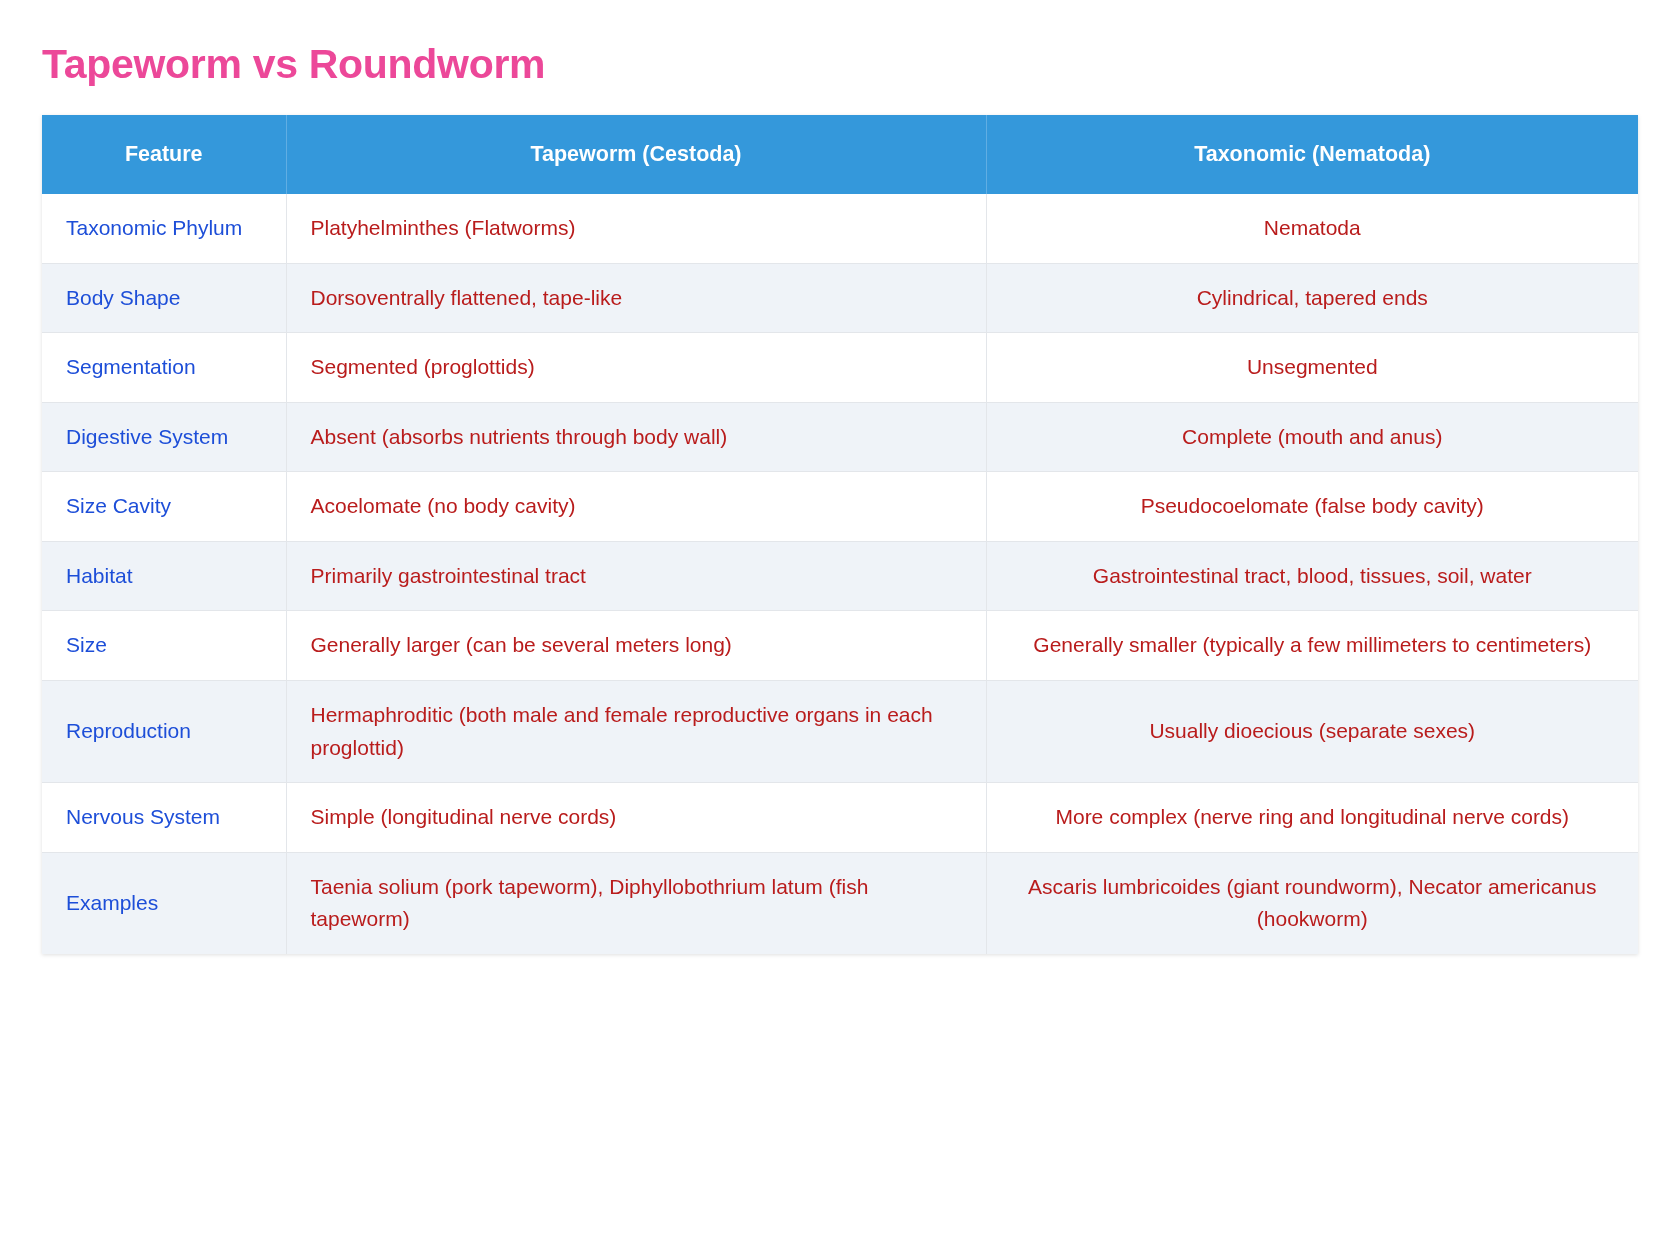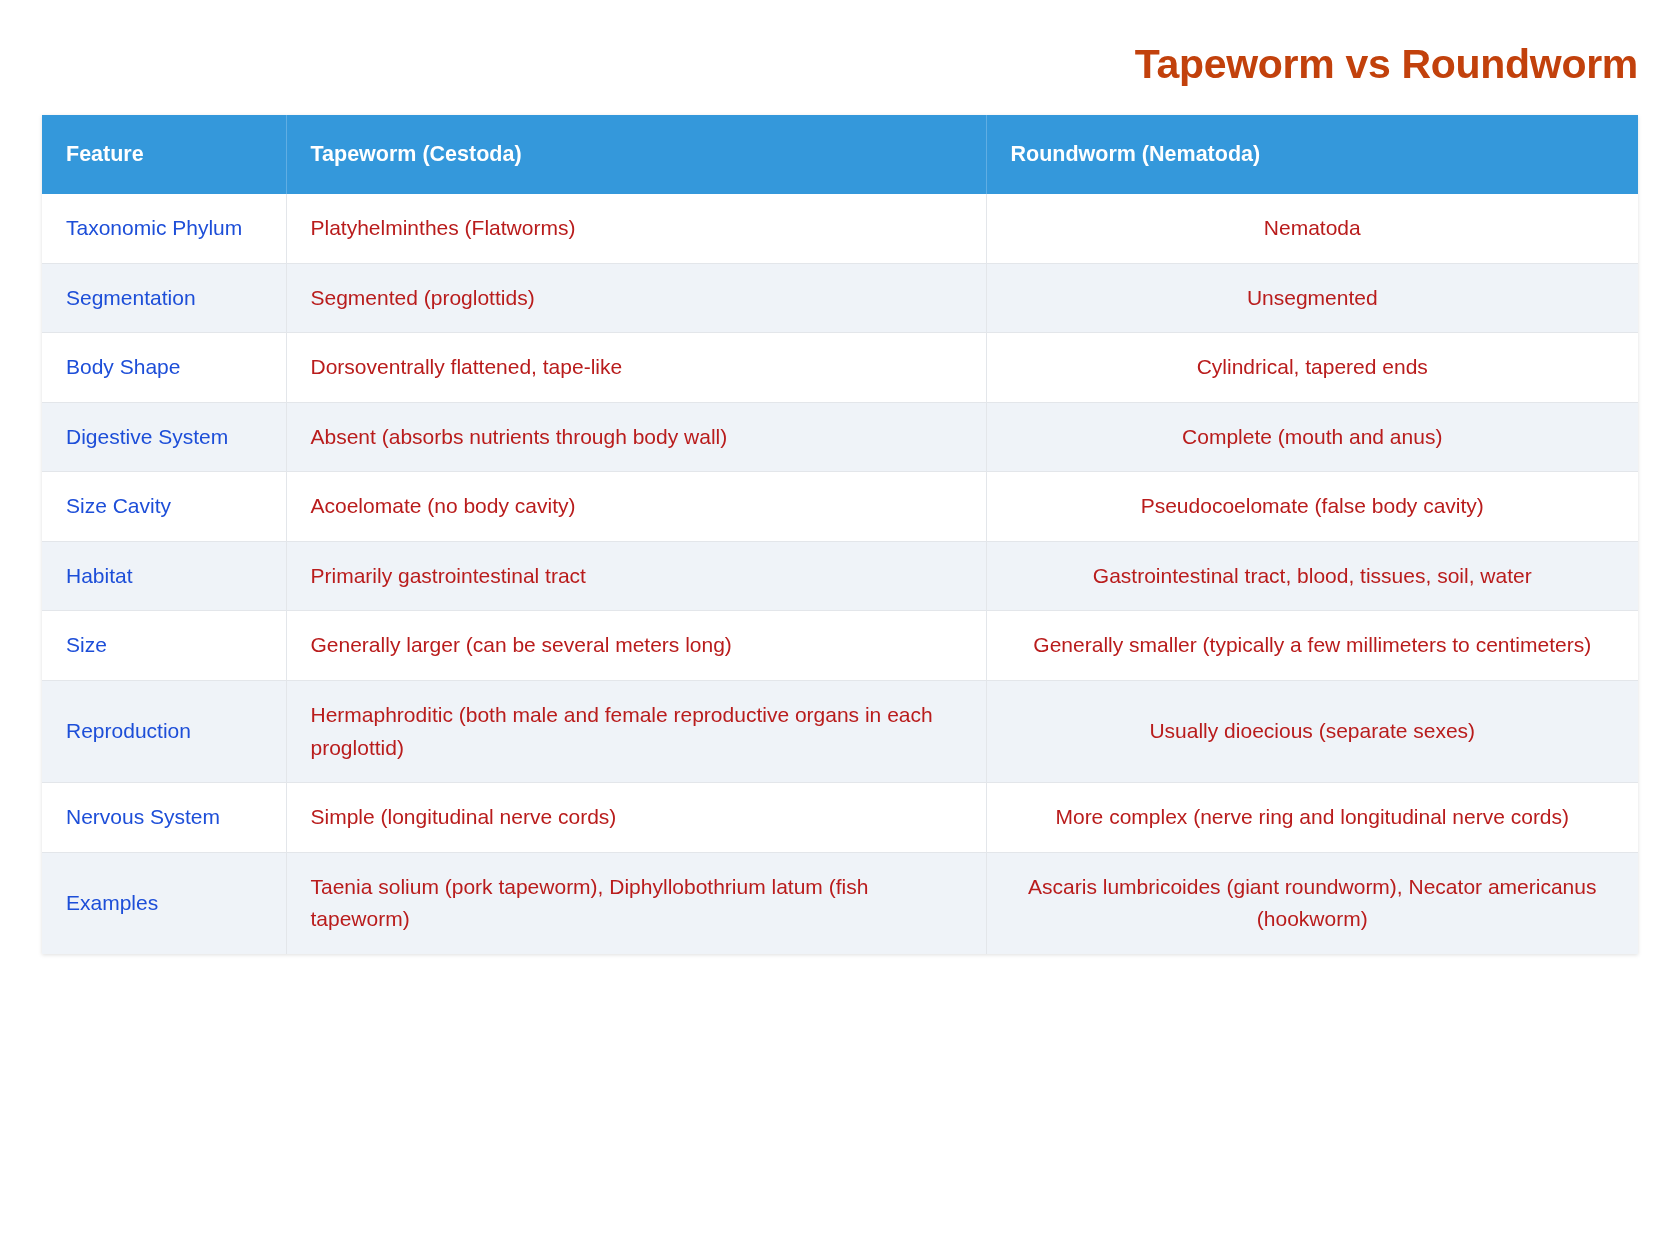--- a/index.html
+++ b/index.html
@@ -14,22 +14,22 @@
     -webkit-font-smoothing: antialiased;
   }
   .page {
     width: 1680px;
     box-sizing: border-box;
     padding: 30px 42px 0 42px;
   }
   .page-title {
     font-size: 41px;
     font-weight: bold;
-    color: #c2410c;
-    text-align: right;
+    color: #ec4899;
+    text-align: left;
     letter-spacing: -0.3px;
     margin: 10px 0 26px 0;
     line-height: 1.2;
   }
   .table-wrap {
     width: 1596px;
     margin: 0 auto;
     background: #ffffff;
     box-shadow: 0 1px 4px rgba(0,0,0,0.13);
     overflow: hidden;
@@ -41,21 +41,21 @@
   }
   table.cmp col.c1 { width: 244px; }
   table.cmp col.c2 { width: 700px; }
   table.cmp col.c3 { width: 652px; }
 
   table.cmp thead th {
     background: #3498db;
     color: #ffffff;
     font-size: 21.5px;
     font-weight: bold;
-    text-align: left;
+    text-align: center;
     padding: 27px 24px 27px 24px;
     vertical-align: middle;
     border-right: 1px solid rgba(255,255,255,0.22);
     white-space: nowrap;
   }
   table.cmp thead th:last-child { border-right: none; }
 
   table.cmp tbody td {
     font-size: 21px;
     color: #b91c1c;
@@ -88,41 +88,41 @@
     <table class="cmp">
       <colgroup>
         <col class="c1">
           <col class="c2">
           <col class="c3">
       </colgroup>
       <thead>
         <tr>
           <th>Feature</th>
           <th>Tapeworm (Cestoda)</th>
-          <th>Roundworm (Nematoda)</th>
+          <th>Taxonomic (Nematoda)</th>
         </tr>
       </thead>
       <tbody>
 
         <tr>
           <td class="feature">Taxonomic Phylum</td>
           <td>Platyhelminthes (Flatworms)</td>
           <td>Nematoda</td>
         </tr>
 
         <tr>
+          <td class="feature">Body Shape</td>
+          <td>Dorsoventrally flattened, tape-like</td>
+          <td>Cylindrical, tapered ends</td>
+        </tr>
+
+        <tr>
           <td class="feature">Segmentation</td>
           <td>Segmented (proglottids)</td>
           <td>Unsegmented</td>
-        </tr>
-
-        <tr>
-          <td class="feature">Body Shape</td>
-          <td>Dorsoventrally flattened, tape-like</td>
-          <td>Cylindrical, tapered ends</td>
         </tr>
 
         <tr>
           <td class="feature">Digestive System</td>
           <td>Absent (absorbs nutrients through body wall)</td>
           <td>Complete (mouth and anus)</td>
         </tr>
 
         <tr>
           <td class="feature">Size Cavity</td>

